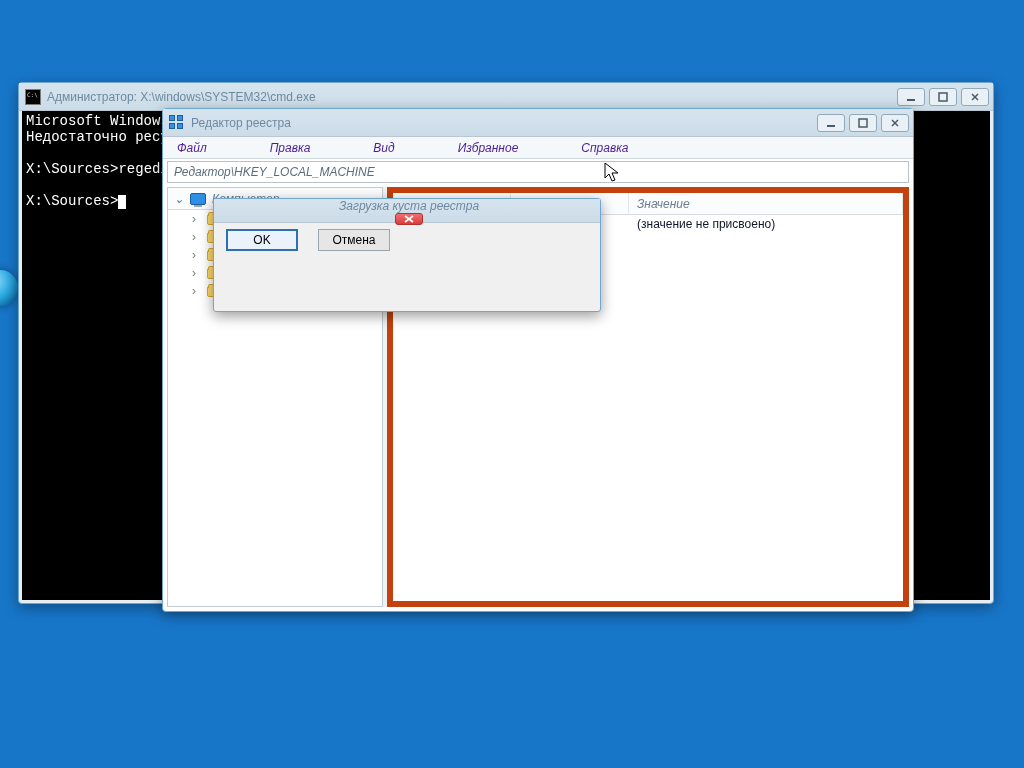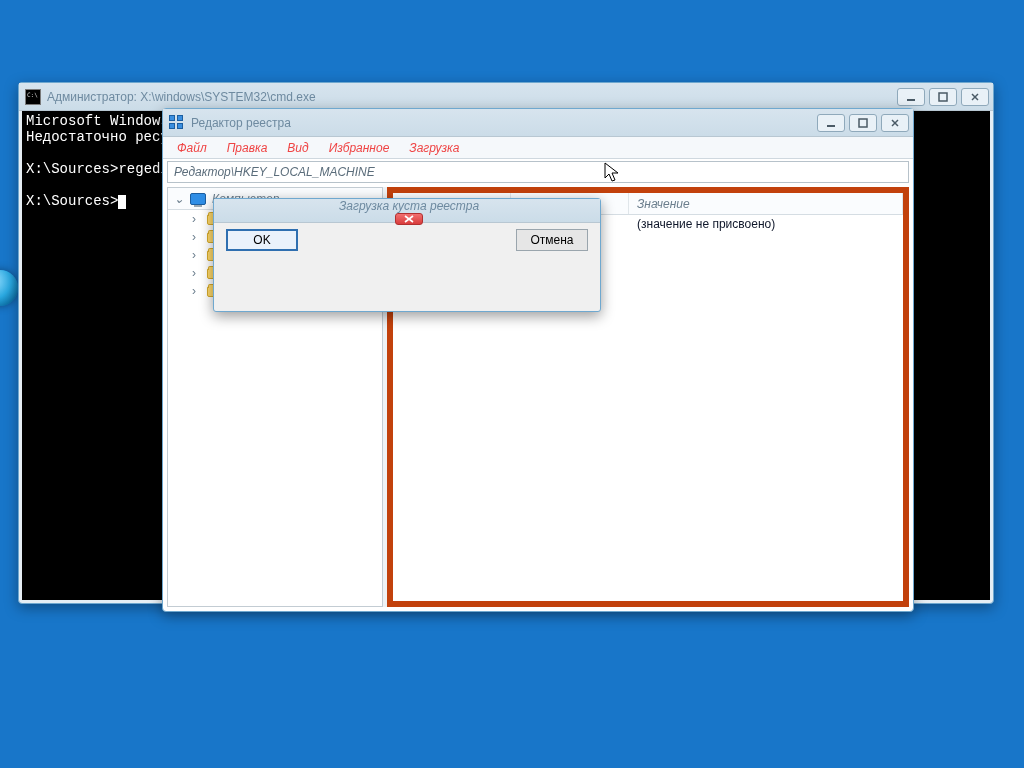--- a/index.html
+++ b/index.html
@@ -58,21 +58,21 @@
   }
   .cmd-icon { background: #000; border: 1px solid #7a7a7a; position: relative; }
   .cmd-icon::after { content: "C:\\"; font-size: 6px; color: #ccc; position: absolute; top: 1px; left: 1px; font-family: Consolas, monospace; }
   .caret { display: inline-block; width: 8px; height: 14px; background: #fff; vertical-align: text-bottom; }
 
   
   #regwin { left: 162px; top: 108px; width: 752px; height: 504px; background: #fff; }
   #regwin .menubar {
     height: 22px; background: #f5f8fb; border-bottom: 1px solid #cfd8df;
     display: flex; align-items: center; padding: 0 4px;
-    color: #ef4444; font-style: italic;
+    color: #4c1d95; font-style: italic; gap: 43px;
   }
   #regwin .menuitem { padding: 2px 10px; }
   #regwin .addrbar {
     height: 22px; border: 1px solid #b7c2ca; margin: 2px 4px;
     display: flex; align-items: center; padding: 0 6px;
     color: #5b6d7b; font-style: italic;
   }
   #regwin .panes {
     position: absolute; left: 4px; right: 4px; top: 78px; bottom: 4px;
     display: flex;
@@ -113,21 +113,21 @@
     color: #6e8aa0; font-style: italic; flex-direction: column;
   }
   #dlg .dlgtitle .t { flex: 1; }
   #dlg .body { padding: 10px 12px 8px 12px; background: #f0f0f0; }
   #dlg .lbl { color: #333; margin-bottom: 4px; }
   #dlg .lbl .ul { text-decoration: underline; }
   #dlg .inp {
     width: 100%; height: 20px; border: 1px solid #2f6fb0; padding: 1px 4px;
     font-family: Tahoma, sans-serif; font-size: 12px; background: #fff;
   }
-  #dlg .btnrow { display: flex; justify-content: space-between; gap: 0; padding: 6px 12px 10px 12px; }
+  #dlg .btnrow { display: flex; justify-content: flex-start; gap: 20px; padding: 6px 12px 10px 12px; }
   .btn {
     width: 72px; height: 22px; border: 1px solid #9aa5ad; background: #e6e6e6;
     display: flex; align-items: center; justify-content: center; font-size: 12px;
   }
   .btn.default { border: 2px solid #2f6fb0; background: #eaf2fb; }
 
   .cursor { position: absolute; left: 604px; top: 162px; pointer-events: none; }
 
   
   .reg-icon { display:inline-block; width:16px; height:16px; position:relative; margin-right:6px; }
@@ -196,21 +196,21 @@
             <line x1="8" y1="2" x2="2" y2="8" stroke="#4a5a66" stroke-width="1.5"></line>
           </svg>
         </div>
     </div>
   </div>
   <div class="menubar">
     <div class="menuitem">Файл</div>
     <div class="menuitem">Правка</div>
     <div class="menuitem">Вид</div>
     <div class="menuitem">Избранное</div>
-    <div class="menuitem">Загрузка</div>
+    <div class="menuitem">Справка</div>
   </div>
   <div class="addrbar">
     <span>Редактор\HKEY_LOCAL_MACHINE</span>
   </div>
   <div class="panes">
     <div class="treepane">
       <div class="treehead">
         <span class="exp">⌄</span>
         <span class="comp-icon"></span>
         <span>Компьютер</span>

